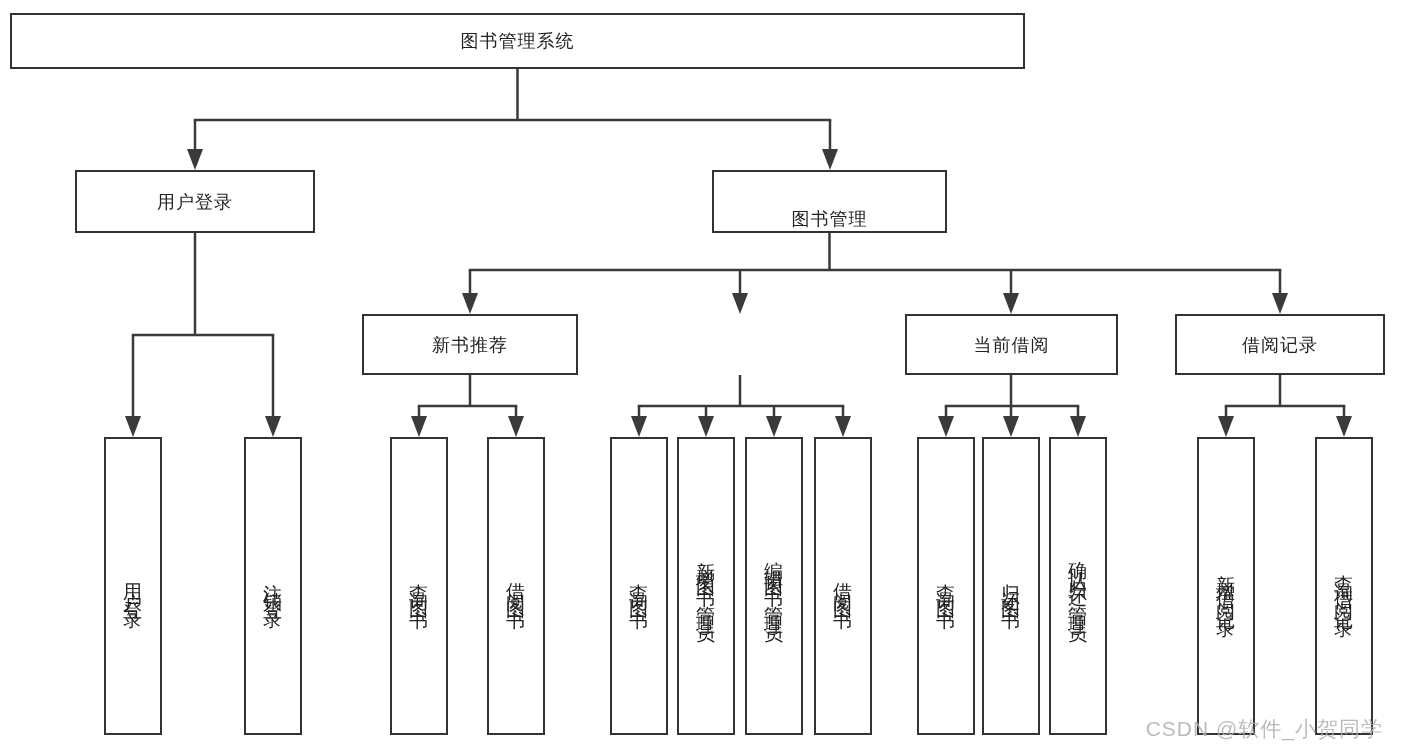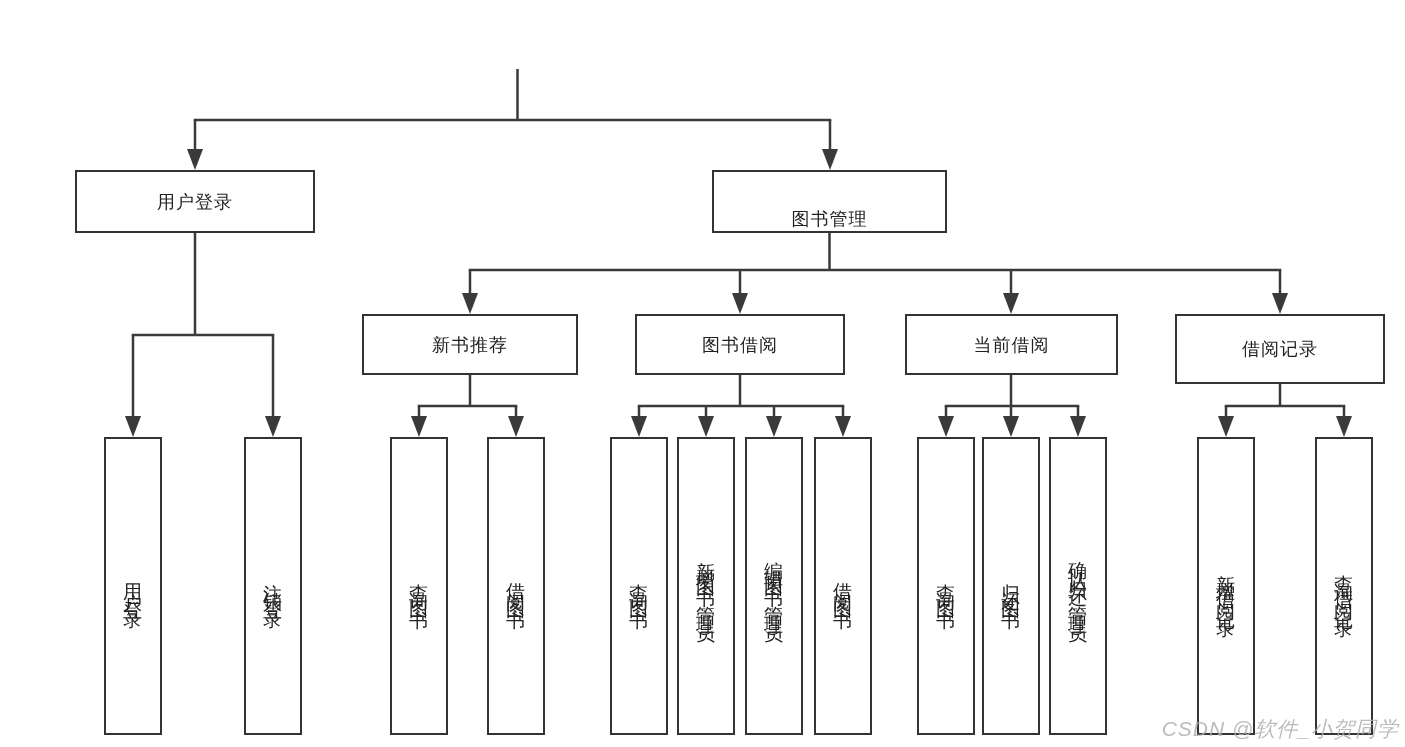--- a/index.html
+++ b/index.html
@@ -29,29 +29,28 @@
   .node.v span{
     writing-mode:vertical-lr;
     text-orientation:mixed;
     font-size:19px;
     line-height:1;
     letter-spacing:9px;
     color:#222222;
   }
   #watermark{
     position:absolute;
-    right:6px;
+    right:22px;
     bottom:4px;
     font-size:21px;
     color:#b0b0b0;
     opacity:0.85;
     letter-spacing:1px;
     white-space:nowrap;
     z-index:5;
-    font-style:italic;
   }
 </style>
 </head>
 <body>
 
 <div id="stage">
 
   <svg id="wires" viewBox="0 0 1405 747" xmlns="http://www.w3.org/2000/svg">
       <line x1="517.5" y1="69" x2="517.5" y2="120" stroke="#3a3a3a" stroke-width="2.5"></line>
       <line x1="193.75" y1="120" x2="831.25" y2="120" stroke="#3a3a3a" stroke-width="2.5"></line>
@@ -100,38 +99,38 @@
       <line x1="1078" y1="406" x2="1078" y2="423" stroke="#3a3a3a" stroke-width="2.5"></line>
       <polygon points="1070,416 1086,416 1078,437" fill="#3a3a3a"></polygon>
       <line x1="1280" y1="375" x2="1280" y2="406" stroke="#3a3a3a" stroke-width="2.5"></line>
       <line x1="1224.75" y1="406" x2="1345.25" y2="406" stroke="#3a3a3a" stroke-width="2.5"></line>
       <line x1="1226" y1="406" x2="1226" y2="423" stroke="#3a3a3a" stroke-width="2.5"></line>
       <polygon points="1218,416 1234,416 1226,437" fill="#3a3a3a"></polygon>
       <line x1="1344" y1="406" x2="1344" y2="423" stroke="#3a3a3a" stroke-width="2.5"></line>
       <polygon points="1336,416 1352,416 1344,437" fill="#3a3a3a"></polygon>
     </svg>
 
+  <div class="node h" style="left:10px;top:13px;width:1015px;height:56px;">
+    <span>图书管理系统</span>
+  </div>
 
   <div class="node h" style="left:75px;top:170px;width:240px;height:63px;">
     <span>用户登录</span>
   </div>
   <div class="node h" style="left:712px;top:170px;width:235px;height:63px;align-items:flex-end;">
     <span>图书管理</span>
   </div>
 
   <div class="node h" style="left:362px;top:314px;width:216px;height:61px;">
     <span>新书推荐</span>
   </div>
-  <div class="node h" style="left:635px;top:314px;width:210px;height:61px;">
-    <span>图书借阅</span>
-  </div>
   <div class="node h" style="left:905px;top:314px;width:213px;height:61px;text-align:center;">
     <span>当前借阅</span>
   </div>
-  <div class="node h" style="left:1175px;top:314px;width:210px;height:70px;">
+  <div class="node h" style="left:1175px;top:314px;width:210px;height:61px;">
     <span>借阅记录</span>
   </div>
 
   <div class="node v" style="left:104px;top:437px;width:58px;height:298px;">
     <span>用户登录</span>
   </div>
   <div class="node v" style="left:244px;top:437px;width:58px;height:298px;">
     <span>注销登录</span>
   </div>
 

